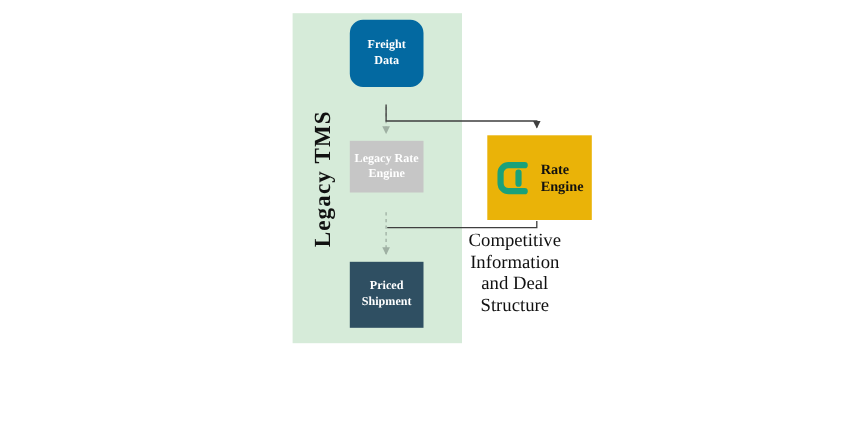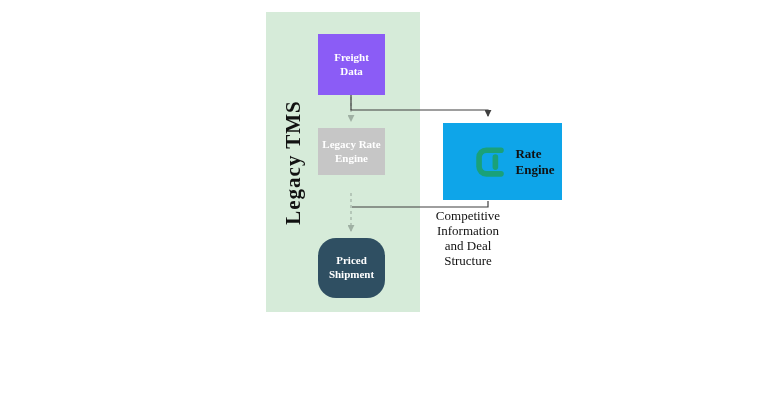--- a/index.html
+++ b/index.html
@@ -18,35 +18,35 @@
   .panel-title{
     transform:rotate(-90deg);white-space:nowrap;
     font-size:21px;font-weight:bold;color:#111111;letter-spacing:1px;
   }
   .node{
     position:absolute;left:318px;width:67px;
     display:flex;align-items:center;justify-content:center;text-align:center;
     color:#ffffff;font-weight:bold;font-size:11px;line-height:1.25;
     white-space:pre-line;
   }
-  .node-freight{top:34px;height:61px;background:#8b5cf6;}
+  .node-freight{top:18px;height:61px;background:#0369a1;border-radius:12px;}
   .node-legacy-rate{top:128px;height:47px;background:#c6c6c6;}
-  .node-priced{top:238px;height:60px;background:#2f4f62;border-radius:18px;}
+  .node-priced{top:238px;height:60px;background:#2f4f62;}
   .rate-box{
     position:absolute;left:443px;top:123px;width:95px;height:77px;
-    background:#0ea5e9;display:flex;align-items:center;justify-content:center;gap:5px;padding-left:24px;
+    background:#eab308;display:flex;align-items:center;justify-content:center;gap:5px;
   }
   .rate-logo{width:36px;height:36px;flex:0 0 auto;}
   .rate-label{
     font-size:13px;font-weight:bold;color:#111111;line-height:1.2;
     white-space:pre-line;
   }
   .competitive{
     position:absolute;left:411px;top:209px;width:114px;
-    text-align:center;font-size:13px;color:#111111;line-height:1.15;
+    text-align:center;font-size:17px;color:#111111;line-height:1.15;
     white-space:pre-line;
   }
   .arrows{position:absolute;left:0;top:0;width:770px;height:406px;pointer-events:none;}
 </style>
 </head>
 <body>
 
 <div class="canvas">
 
   <div class="panel"></div>

